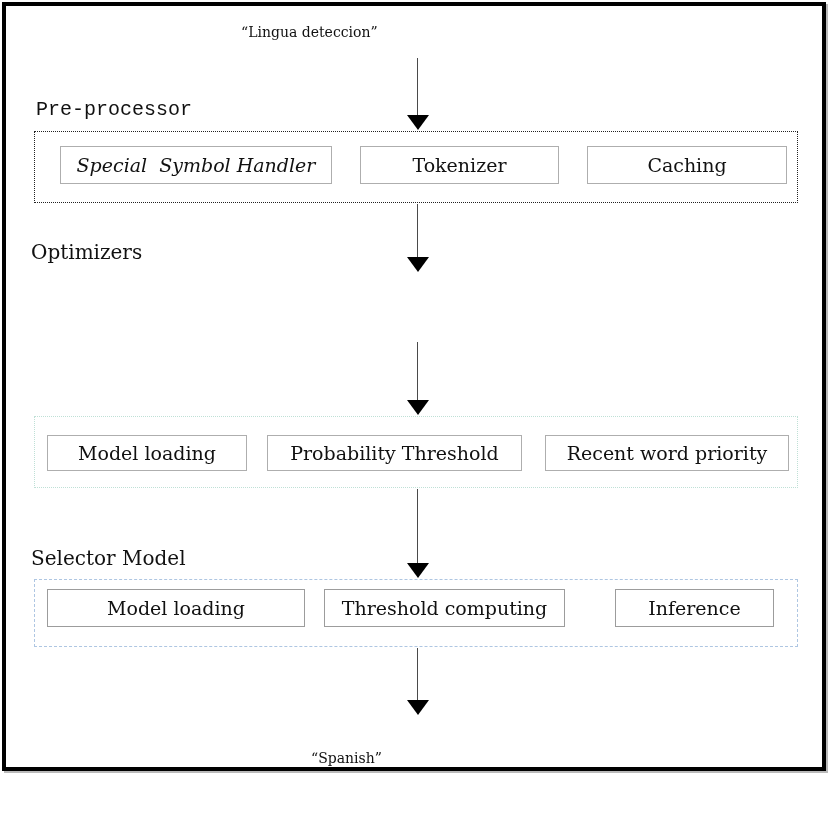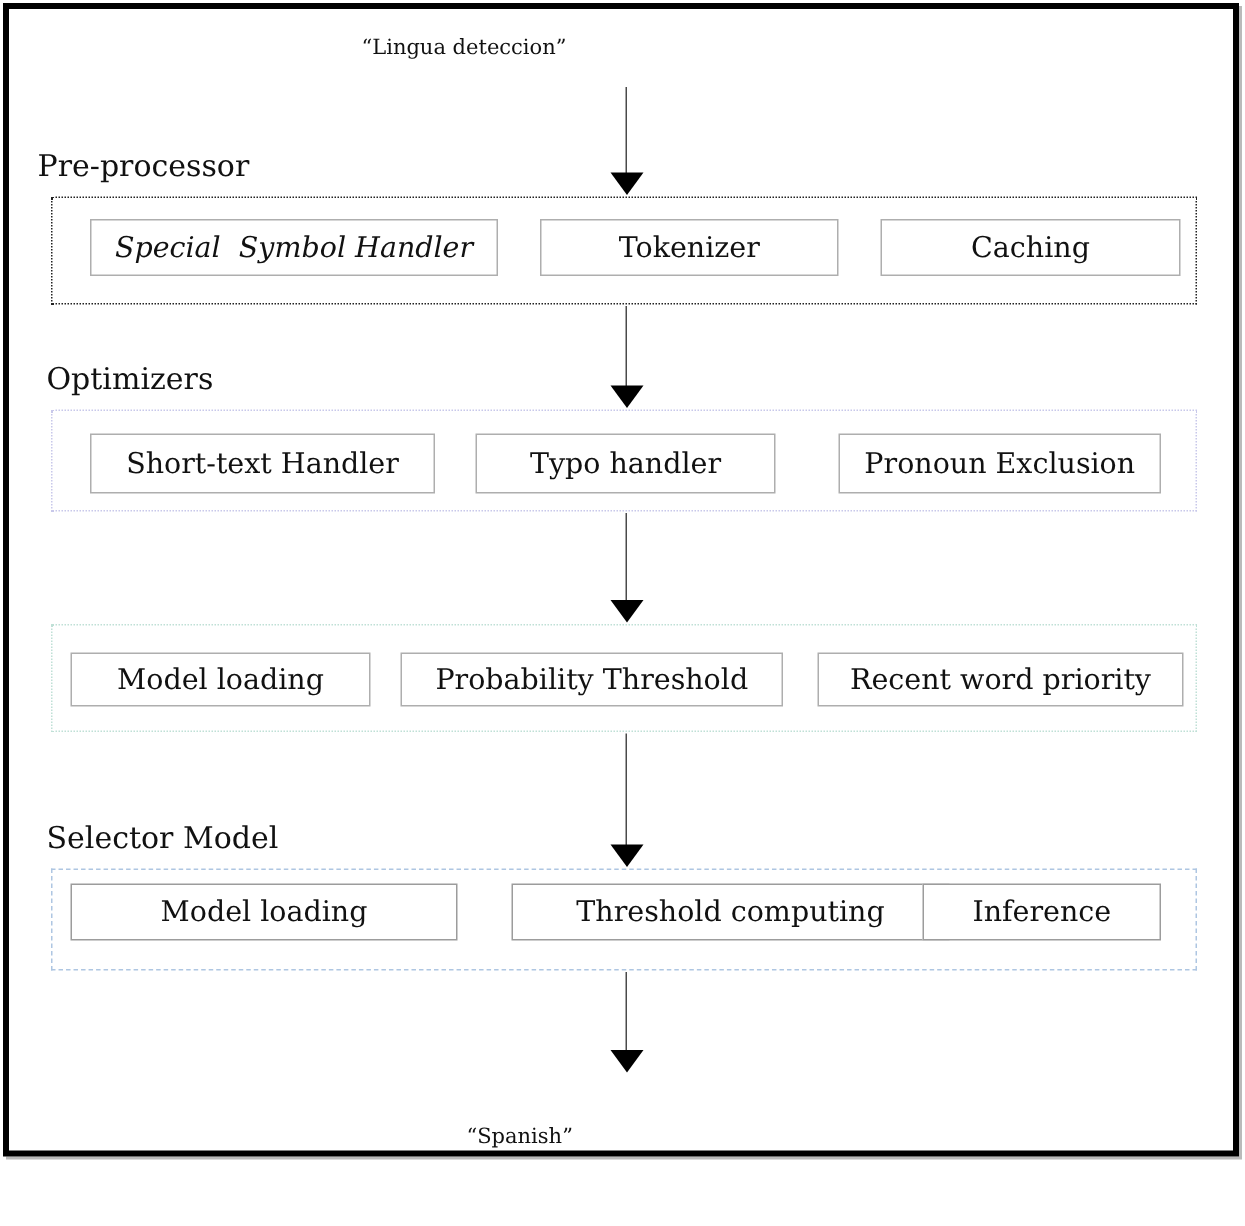--- a/index.html
+++ b/index.html
@@ -70,59 +70,54 @@
 <div class="canvas">
   <div class="frame">
 
     <div class="io-text" style="left:235px;top:18px;width:330px;">“Lingua deteccion”</div>
 
     <div class="arrow" style="left:401px;top:52px;height:72px">
       <div class="arrow-line"></div>
       <div class="arrow-head"></div>
     </div>
 
-    <div class="section-label" style="left:19px;top:92px;">Pre-processor</div>
+    <div class="section-label" style="left:30px;top:92px;font-family:Liberation Mono, monospace;">Pre-processor</div>
     <div class="stage preprocessor" style="left:28px;top:125px;height:72px;">
       <div class="module" style="left:25px;top:14px;width:272px;height:38px;font-style:italic;">Special  Symbol Handler</div>
       <div class="module" style="left:325px;top:14px;width:199px;height:38px;">Tokenizer</div>
       <div class="module" style="left:552px;top:14px;width:200px;height:38px;">Caching</div>
     </div>
 
     <div class="arrow" style="left:401px;top:198px;height:68px">
       <div class="arrow-line"></div>
       <div class="arrow-head"></div>
     </div>
 
     <div class="section-label" style="left:25px;top:234px;">Optimizers</div>
-    <div class="stage optimizers" style="left:28px;top:267px;height:68px;">
-      <div class="module" style="left:25px;top:15px;width:230px;height:40px;">Short-text Handler</div>
-      <div class="module" style="left:282px;top:15px;width:200px;height:40px;">Typo handler</div>
-      <div class="module" style="left:524px;top:15px;width:215px;height:40px;">Pronoun Exclusion</div>
-    </div>
 
     <div class="arrow" style="left:401px;top:336px;height:73px">
       <div class="arrow-line"></div>
       <div class="arrow-head"></div>
     </div>
 
     <div class="stage chargram" style="left:28px;top:410px;height:72px;">
       <div class="module" style="left:12px;top:18px;width:200px;height:36px;">Model loading</div>
       <div class="module" style="left:232px;top:18px;width:255px;height:36px;">Probability Threshold</div>
       <div class="module" style="left:510px;top:18px;width:244px;height:36px;">Recent word priority</div>
     </div>
 
     <div class="arrow" style="left:401px;top:483px;height:89px">
       <div class="arrow-line"></div>
       <div class="arrow-head"></div>
     </div>
 
     <div class="section-label" style="left:25px;top:540px;">Selector Model</div>
     <div class="stage selector" style="left:28px;top:573px;height:68px;">
       <div class="module" style="left:12px;top:9px;width:258px;height:38px;">Model loading</div>
-      <div class="module" style="left:306px;top:9px;width:292px;height:38px;">Threshold computing</div>
+      <div class="module" style="left:289px;top:9px;width:241px;height:38px;">Threshold computing</div>
       <div class="module" style="left:580px;top:9px;width:159px;height:38px;">Inference</div>
     </div>
 
     <div class="arrow" style="left:401px;top:642px;height:67px">
       <div class="arrow-line"></div>
       <div class="arrow-head"></div>
     </div>
 
     <div class="io-text" style="left:305px;top:712px;width:210px;margin-top:32px;">“Spanish”</div>
 

